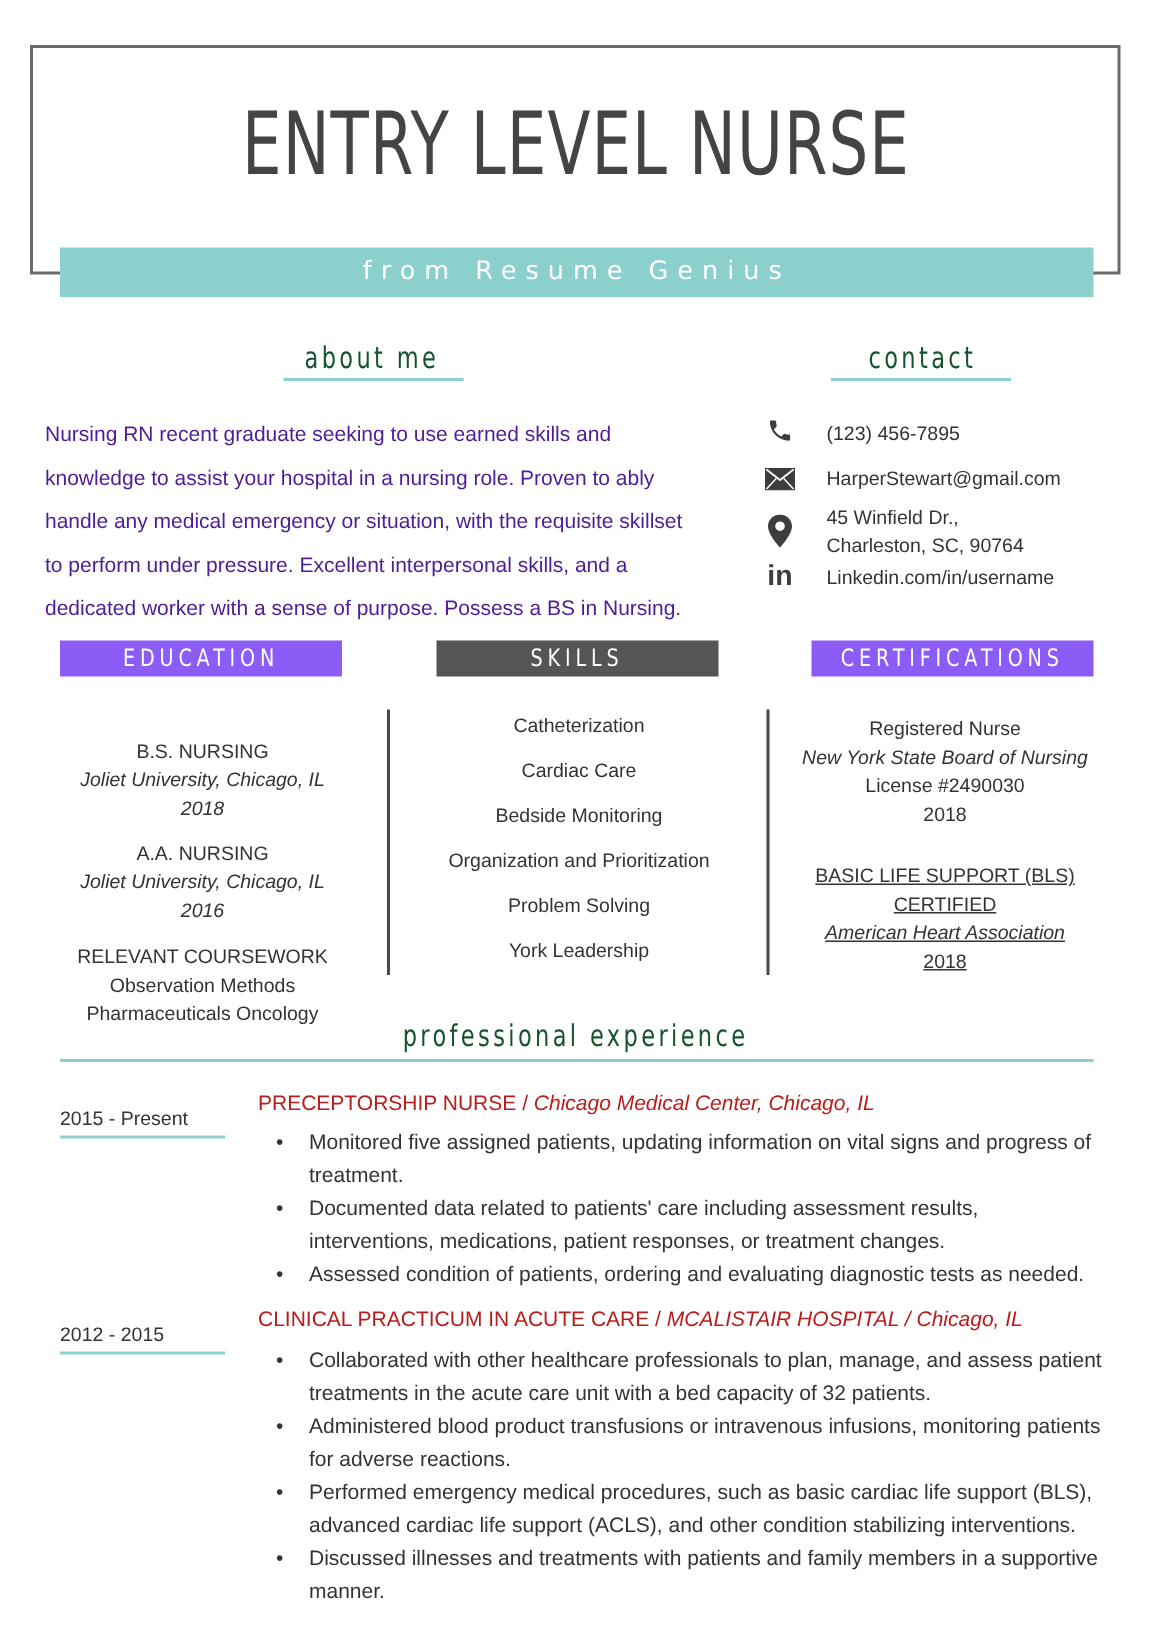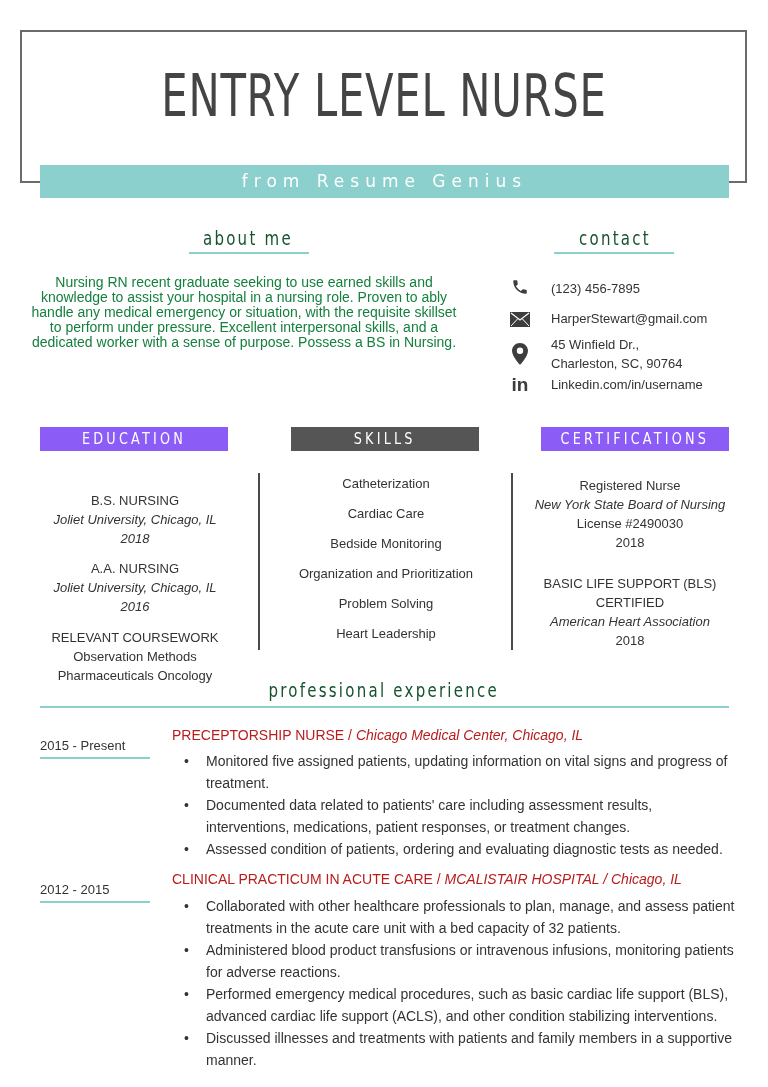--- a/index.html
+++ b/index.html
@@ -23,22 +23,22 @@
   }
 
   .sec-heading {
     position: absolute; text-align: center; font-family: "DejaVu Sans", sans-serif;
     font-weight: normal; color: #14532d; font-size: 20px; letter-spacing: 3px;
   }
   .sec-heading .txt { display: inline-block; transform: scaleX(0.75); transform-origin: center; }
   .underline { position: absolute; height: 2px; background: #8cd0ce; }
 
   .about-text {
-    position: absolute; left: 30px; top: 275px; width: 428px; text-align: center;
-    font-size: 14px; line-height: 15px; color: #15803d;
+    position: absolute; left: 30px; top: 275px; width: 428px; text-align: left;
+    font-size: 14px; line-height: 29px; color: #4c1d95;
   }
 
   .contact-row { position: absolute; left: 508px; display: flex; align-items: flex-start; }
   .contact-icon { width: 24px; height: 20px; display: flex; align-items: center; justify-content: center; color: #3d3d3d; }
   .contact-text { position: absolute; left: 43px; font-size: 13px; line-height: 19px; color: #333333; white-space: nowrap; }
 
   .band {
     position: absolute; top: 427px; height: 24px; color: #ffffff; text-align: center;
     font-family: "DejaVu Sans", sans-serif; font-size: 16px; letter-spacing: 4px; line-height: 24px;
   }
@@ -146,31 +146,31 @@
     <div>Pharmaceuticals Oncology</div>
   </div>
 </div>
 
 <div class="col" style="left:262px; top:474px; width:248px;">
   <div class="skill">Catheterization</div>
   <div class="skill">Cardiac Care</div>
   <div class="skill">Bedside Monitoring</div>
   <div class="skill">Organization and Prioritization</div>
   <div class="skill">Problem Solving</div>
-  <div class="skill">Heart Leadership</div>
+  <div class="skill">York Leadership</div>
 </div>
 
 <div class="col" style="left:520px; top:476px; width:220px;">
   <div>
     <div>Registered Nurse</div>
     <div class="it">New York State Board of Nursing</div>
     <div>License #2490030</div>
     <div>2018</div>
   </div>
-  <div style="margin-top:22px;">
+  <div style="margin-top:22px;text-decoration:underline;">
     <div>BASIC LIFE SUPPORT (BLS)</div>
     <div>CERTIFIED</div>
     <div class="it">American Heart Association</div>
     <div>2018</div>
   </div>
 </div>
 
 <div class="sec-heading" style="left:230px; top:678px; width:308px;">
   <span class="txt">professional experience</span>
 </div>

